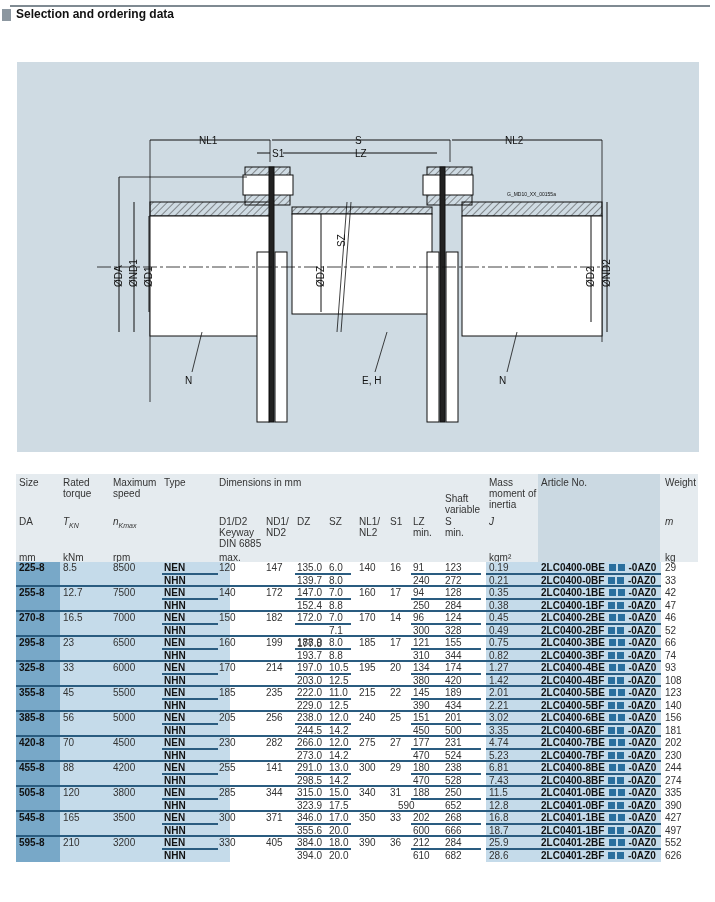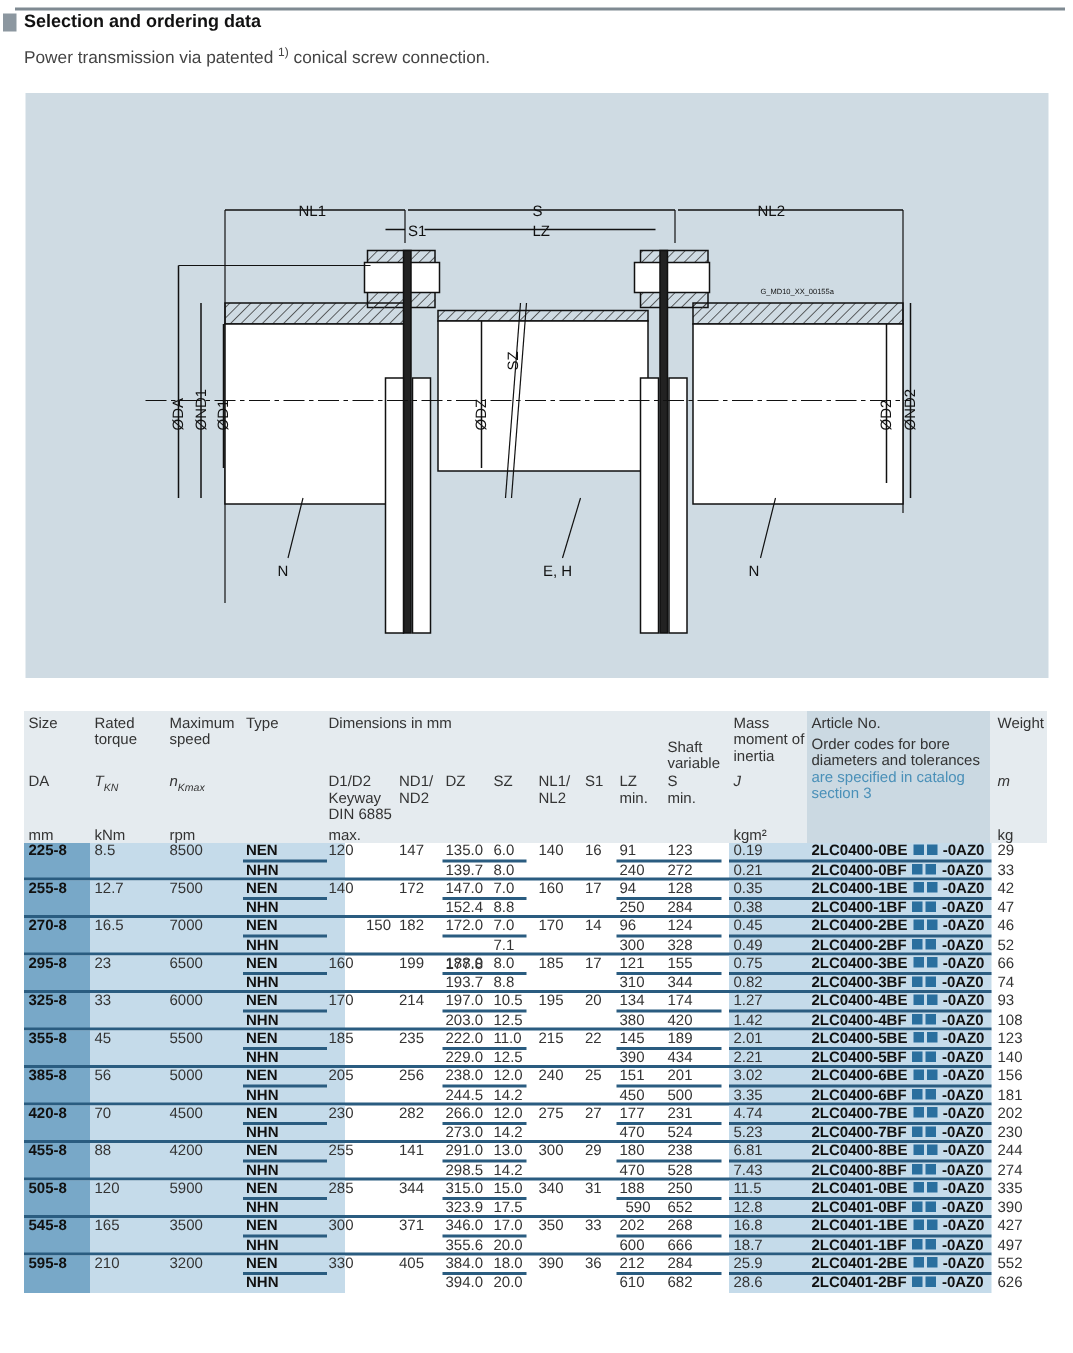--- a/index.html
+++ b/index.html
@@ -28,21 +28,20 @@
   .it{font-style:italic;}
   sub{font-size:7px;}
 </style>
 </head>
 <body>
 
 <div class="topbar"></div>
 <div class="title-mark"></div>
 <div class="title">Selection and ordering data</div>
 <div class="intro">
-  <div><span>Power transmission via patented </span><sup>1)</sup><span> conical screw connection.</span></div>
 </div>
 
 <div class="diagram">
   <svg width="682" height="390" viewBox="0 0 682 390" font-family="Liberation Sans, sans-serif" font-size="10" fill="none" stroke="#111" stroke-width="1">
     <defs>
       <pattern id="hatch" width="5" height="5" patternUnits="userSpaceOnUse" patternTransform="rotate(45)">
         <line x1="0" y1="0" x2="0" y2="5" stroke="#333" stroke-width="1"></line>
       </pattern>
     </defs>
 
@@ -134,21 +133,20 @@
     <div class="c" style="left:313px;top:42px">SZ</div>
     <div class="c" style="left:343px;top:42px"><span>NL1/</span><br><span>NL2</span></div>
     <div class="c" style="left:374px;top:42px">S1</div>
     <div class="c" style="left:397px;top:42px"><span>LZ</span><br><span>min.</span></div>
     <div class="c" style="left:429px;top:19px"><span>Shaft</span><br><span>variable</span></div>
     <div class="c" style="left:429px;top:42px"><span>S</span><br><span>min.</span></div>
     <div class="c" style="left:473px;top:3px"><span>Mass</span><br><span>moment of</span><br><span>inertia</span></div>
     <div class="c it" style="left:473px;top:42px">J</div>
     <div class="c" style="left:473px;top:78px">kgm²</div>
     <div class="c" style="left:525px;top:3px">Article No.</div>
-    <div class="c" style="left:525px;top:17px"><span>Order codes for bore</span><br><span>diameters and tolerances</span><br><span class="lnk"><span>are specified in catalog</span><br><span>section 3</span></span></div>
     <div class="c" style="left:649px;top:3px">Weight</div>
     <div class="c it" style="left:649px;top:42px">m</div>
     <div class="c" style="left:649px;top:78px">kg</div>
   </div>
   <div class="rows" id="rows">
       <div style="position: relative; height: 25px;">
         <div class="bg-size" style="top:0;height:25px"></div>
         <div class="bg-rt" style="top:0;height:25px"></div>
         <div class="bg-j" style="top:0;height:25px"></div>
         <div class="c b" style="position: absolute; left: 3px; top: 0px; line-height: 11.5px;">225-8</div>
@@ -213,21 +211,21 @@
         <div class="uline" style="left: 470px; width: 175px; top: 11px;"></div>
         <div class="grpline" style="top: 23px;"></div>
       </div>
       <div style="position: relative; height: 25px;">
         <div class="bg-size" style="top:0;height:25px"></div>
         <div class="bg-rt" style="top:0;height:25px"></div>
         <div class="bg-j" style="top:0;height:25px"></div>
         <div class="c b" style="position: absolute; left: 3px; top: 0px; line-height: 11.5px;">270-8</div>
         <div class="c " style="position: absolute; left: 47px; top: 0px; line-height: 11.5px;">16.5</div>
         <div class="c " style="position: absolute; left: 97px; top: 0px; line-height: 11.5px;">7000</div>
-        <div class="c " style="position: absolute; left: 203px; top: 0px; line-height: 11.5px; margin-left: 25px;">150</div>
+        <div class="c " style="position: absolute; left: 203px; top: 0px; line-height: 11.5px;">150</div>
         <div class="c " style="position: absolute; left: 250px; top: 0px; line-height: 11.5px;">182</div>
         <div class="c " style="position: absolute; left: 343px; top: 0px; line-height: 11.5px;">170</div>
         <div class="c " style="position: absolute; left: 374px; top: 0px; line-height: 11.5px;">14</div>
         <div class="c b" style="position: absolute; left: 148px; top: 0px; line-height: 11.5px;">NEN</div>
         <div class="c " style="position: absolute; left: 281px; top: 0px; line-height: 11.5px;">172.0</div>
         <div class="c " style="position: absolute; left: 313px; top: 0px; line-height: 11.5px;">7.0</div>
         <div class="c " style="position: absolute; left: 397px; top: 0px; line-height: 11.5px;">96</div>
         <div class="c " style="position: absolute; left: 429px; top: 0px; line-height: 11.5px;">124</div>
         <div class="c " style="position: absolute; left: 473px; top: 0px; line-height: 11.5px;">0.45</div>
         <div class="c " style="position: absolute; left: 649px; top: 0px; line-height: 11.5px;">46</div>
@@ -443,37 +441,37 @@
         <div class="uline" style="left: 395px; width: 70px; top: 11px;"></div>
         <div class="uline" style="left: 470px; width: 175px; top: 11px;"></div>
         <div class="grpline" style="top: 23px;"></div>
       </div>
       <div style="position: relative; height: 25px;">
         <div class="bg-size" style="top:0;height:25px"></div>
         <div class="bg-rt" style="top:0;height:25px"></div>
         <div class="bg-j" style="top:0;height:25px"></div>
         <div class="c b" style="position: absolute; left: 3px; top: 0px; line-height: 11.5px;">505-8</div>
         <div class="c " style="position: absolute; left: 47px; top: 0px; line-height: 11.5px;">120</div>
-        <div class="c " style="position: absolute; left: 97px; top: 0px; line-height: 11.5px;">5900</div>
+        <div class="c " style="position: absolute; left: 97px; top: 0px; line-height: 11.5px;">3800</div>
         <div class="c " style="position: absolute; left: 203px; top: 0px; line-height: 11.5px;">285</div>
         <div class="c " style="position: absolute; left: 250px; top: 0px; line-height: 11.5px;">344</div>
         <div class="c " style="position: absolute; left: 343px; top: 0px; line-height: 11.5px;">340</div>
         <div class="c " style="position: absolute; left: 374px; top: 0px; line-height: 11.5px;">31</div>
         <div class="c b" style="position: absolute; left: 148px; top: 0px; line-height: 11.5px;">NEN</div>
         <div class="c " style="position: absolute; left: 281px; top: 0px; line-height: 11.5px;">315.0</div>
         <div class="c " style="position: absolute; left: 313px; top: 0px; line-height: 11.5px;">15.0</div>
         <div class="c " style="position: absolute; left: 397px; top: 0px; line-height: 11.5px;">188</div>
         <div class="c " style="position: absolute; left: 429px; top: 0px; line-height: 11.5px;">250</div>
         <div class="c " style="position: absolute; left: 473px; top: 0px; line-height: 11.5px;">11.5</div>
         <div class="c " style="position: absolute; left: 649px; top: 0px; line-height: 11.5px;">335</div>
         <div class="c b" style="position: absolute; left: 525px; top: 0px; line-height: 11.5px;"><span>2LC0401-0BE</span> <span class="sq"></span><span class="sq"></span> <span>-0AZ0</span></div>
         <div class="c b" style="position: absolute; left: 148px; top: 12.5px; line-height: 11.5px;">NHN</div>
         <div class="c " style="position: absolute; left: 281px; top: 12.5px; line-height: 11.5px;">323.9</div>
         <div class="c " style="position: absolute; left: 313px; top: 12.5px; line-height: 11.5px;">17.5</div>
-        <div class="c " style="position: absolute; left: 401px; top: 12.5px; line-height: 11.5px;">590</div>
+        <div class="c " style="position: absolute; left: 382px; top: 12.5px; line-height: 11.5px;">590</div>
         <div class="c " style="position: absolute; left: 429px; top: 12.5px; line-height: 11.5px;">652</div>
         <div class="c " style="position: absolute; left: 473px; top: 12.5px; line-height: 11.5px;">12.8</div>
         <div class="c " style="position: absolute; left: 649px; top: 12.5px; line-height: 11.5px;">390</div>
         <div class="c b" style="position: absolute; left: 525px; top: 12.5px; line-height: 11.5px;"><span>2LC0401-0BF</span> <span class="sq"></span><span class="sq"></span> <span>-0AZ0</span></div>
         <div class="uline" style="left: 146px; width: 56px; top: 11px;"></div>
         <div class="uline" style="left: 279px; width: 56px; top: 11px;"></div>
         <div class="uline" style="left: 395px; width: 70px; top: 11px;"></div>
         <div class="uline" style="left: 470px; width: 175px; top: 11px;"></div>
         <div class="grpline" style="top: 23px;"></div>
       </div>

